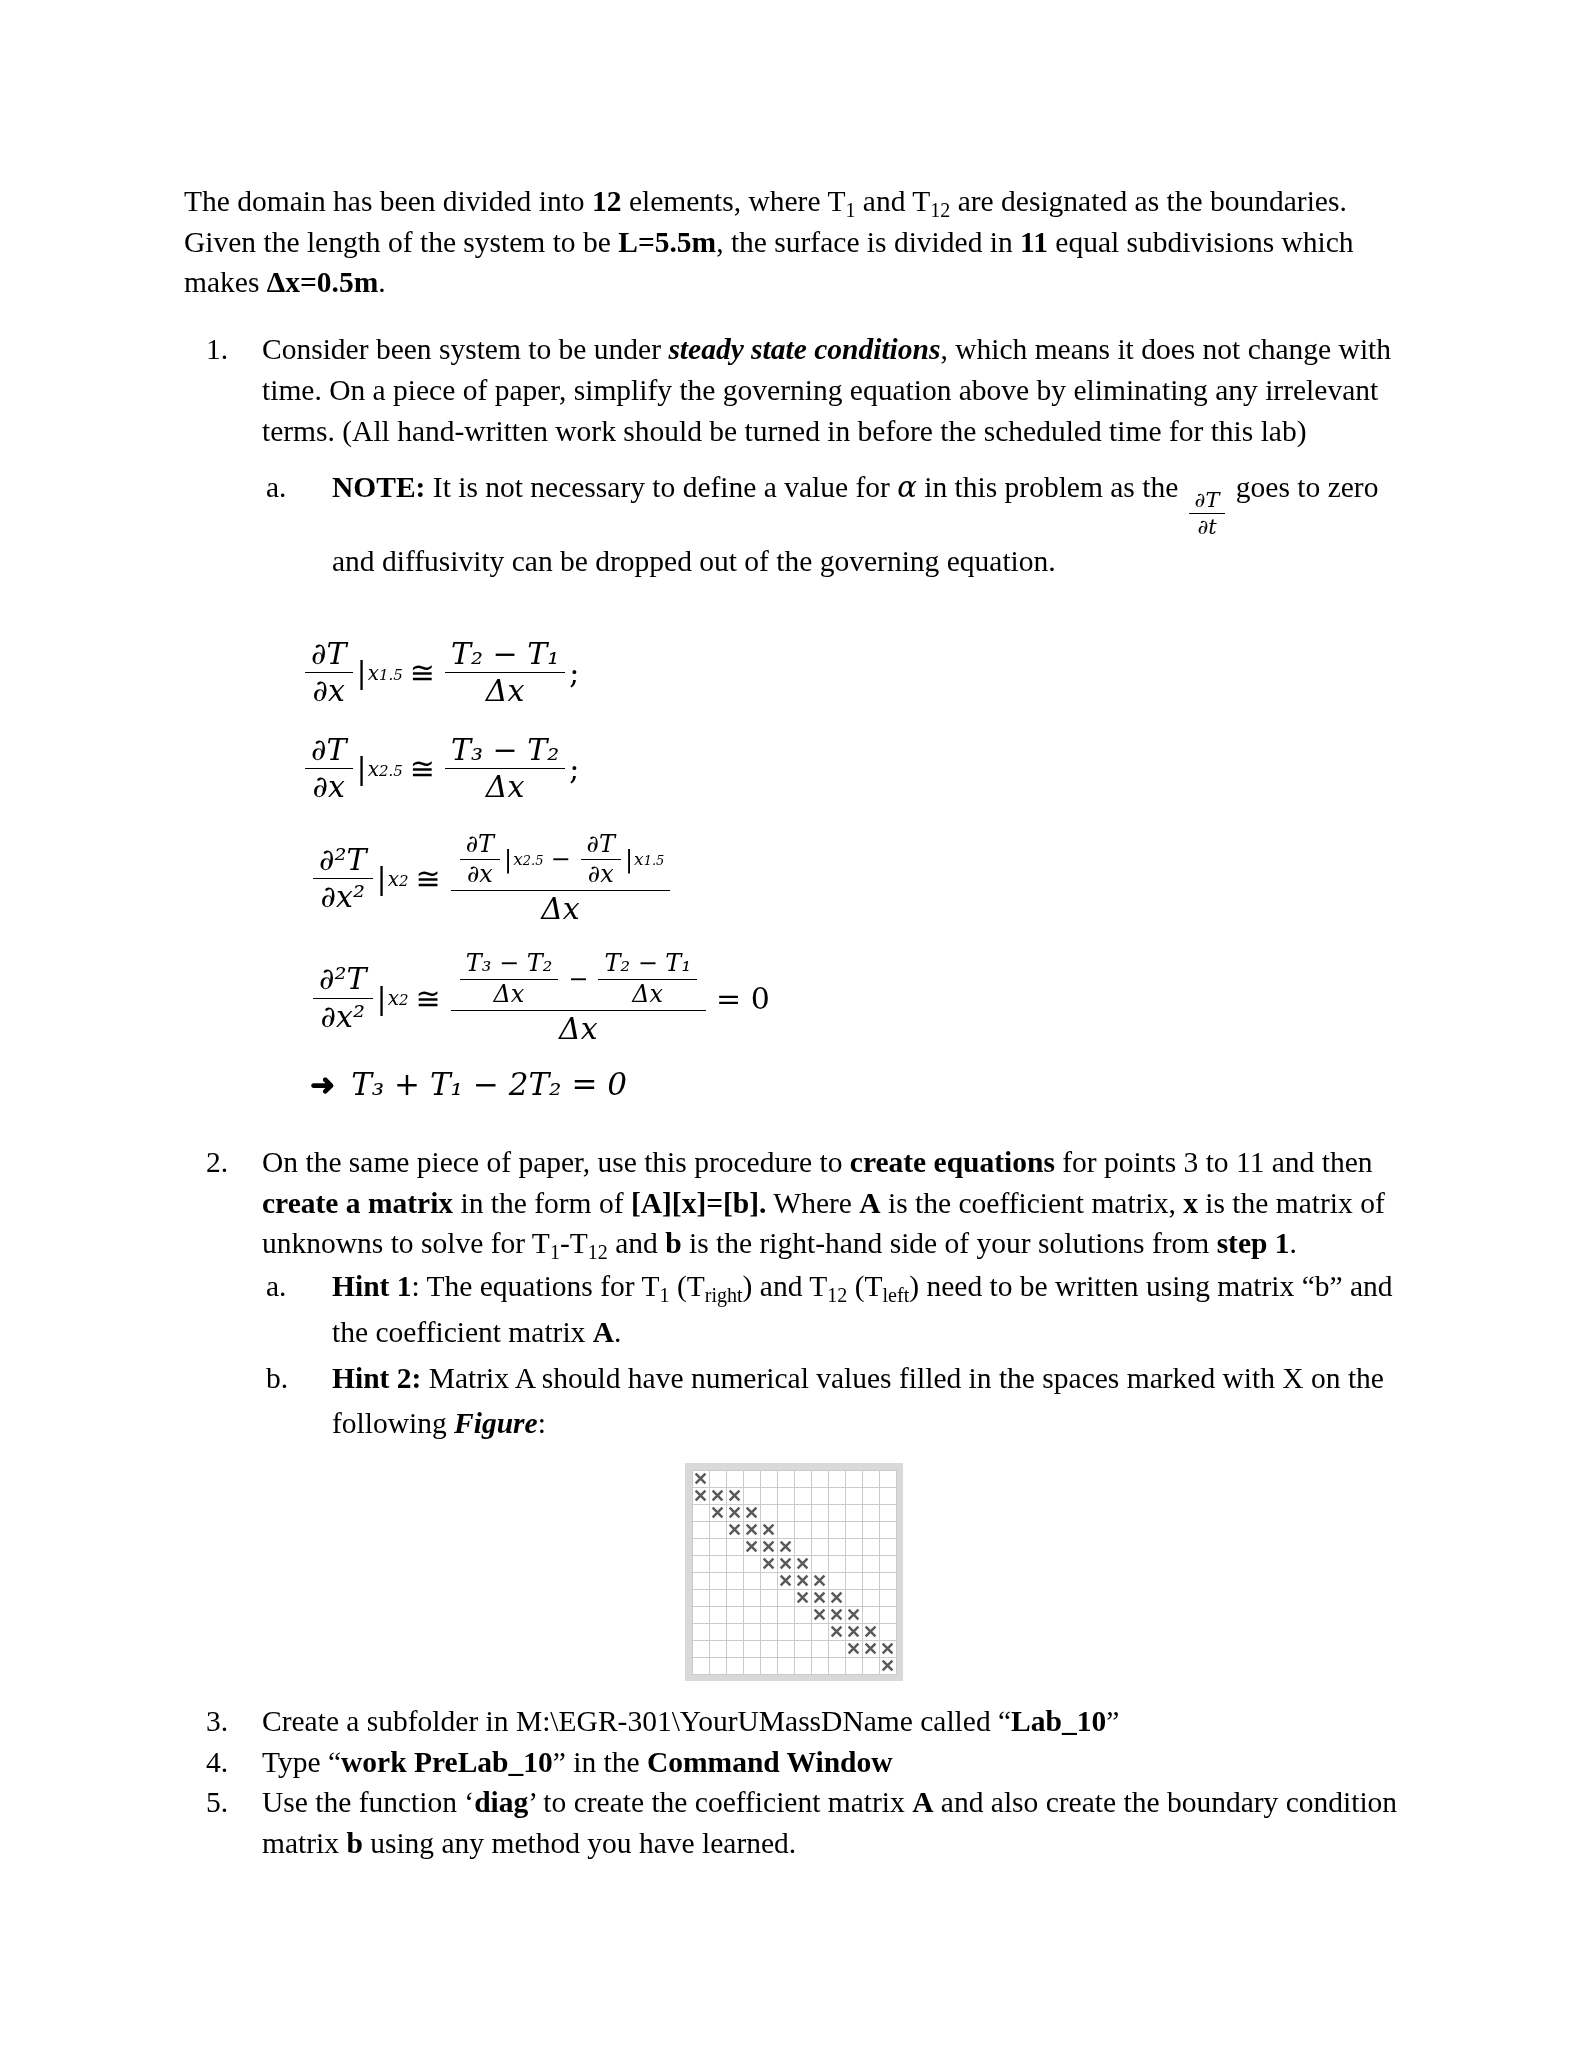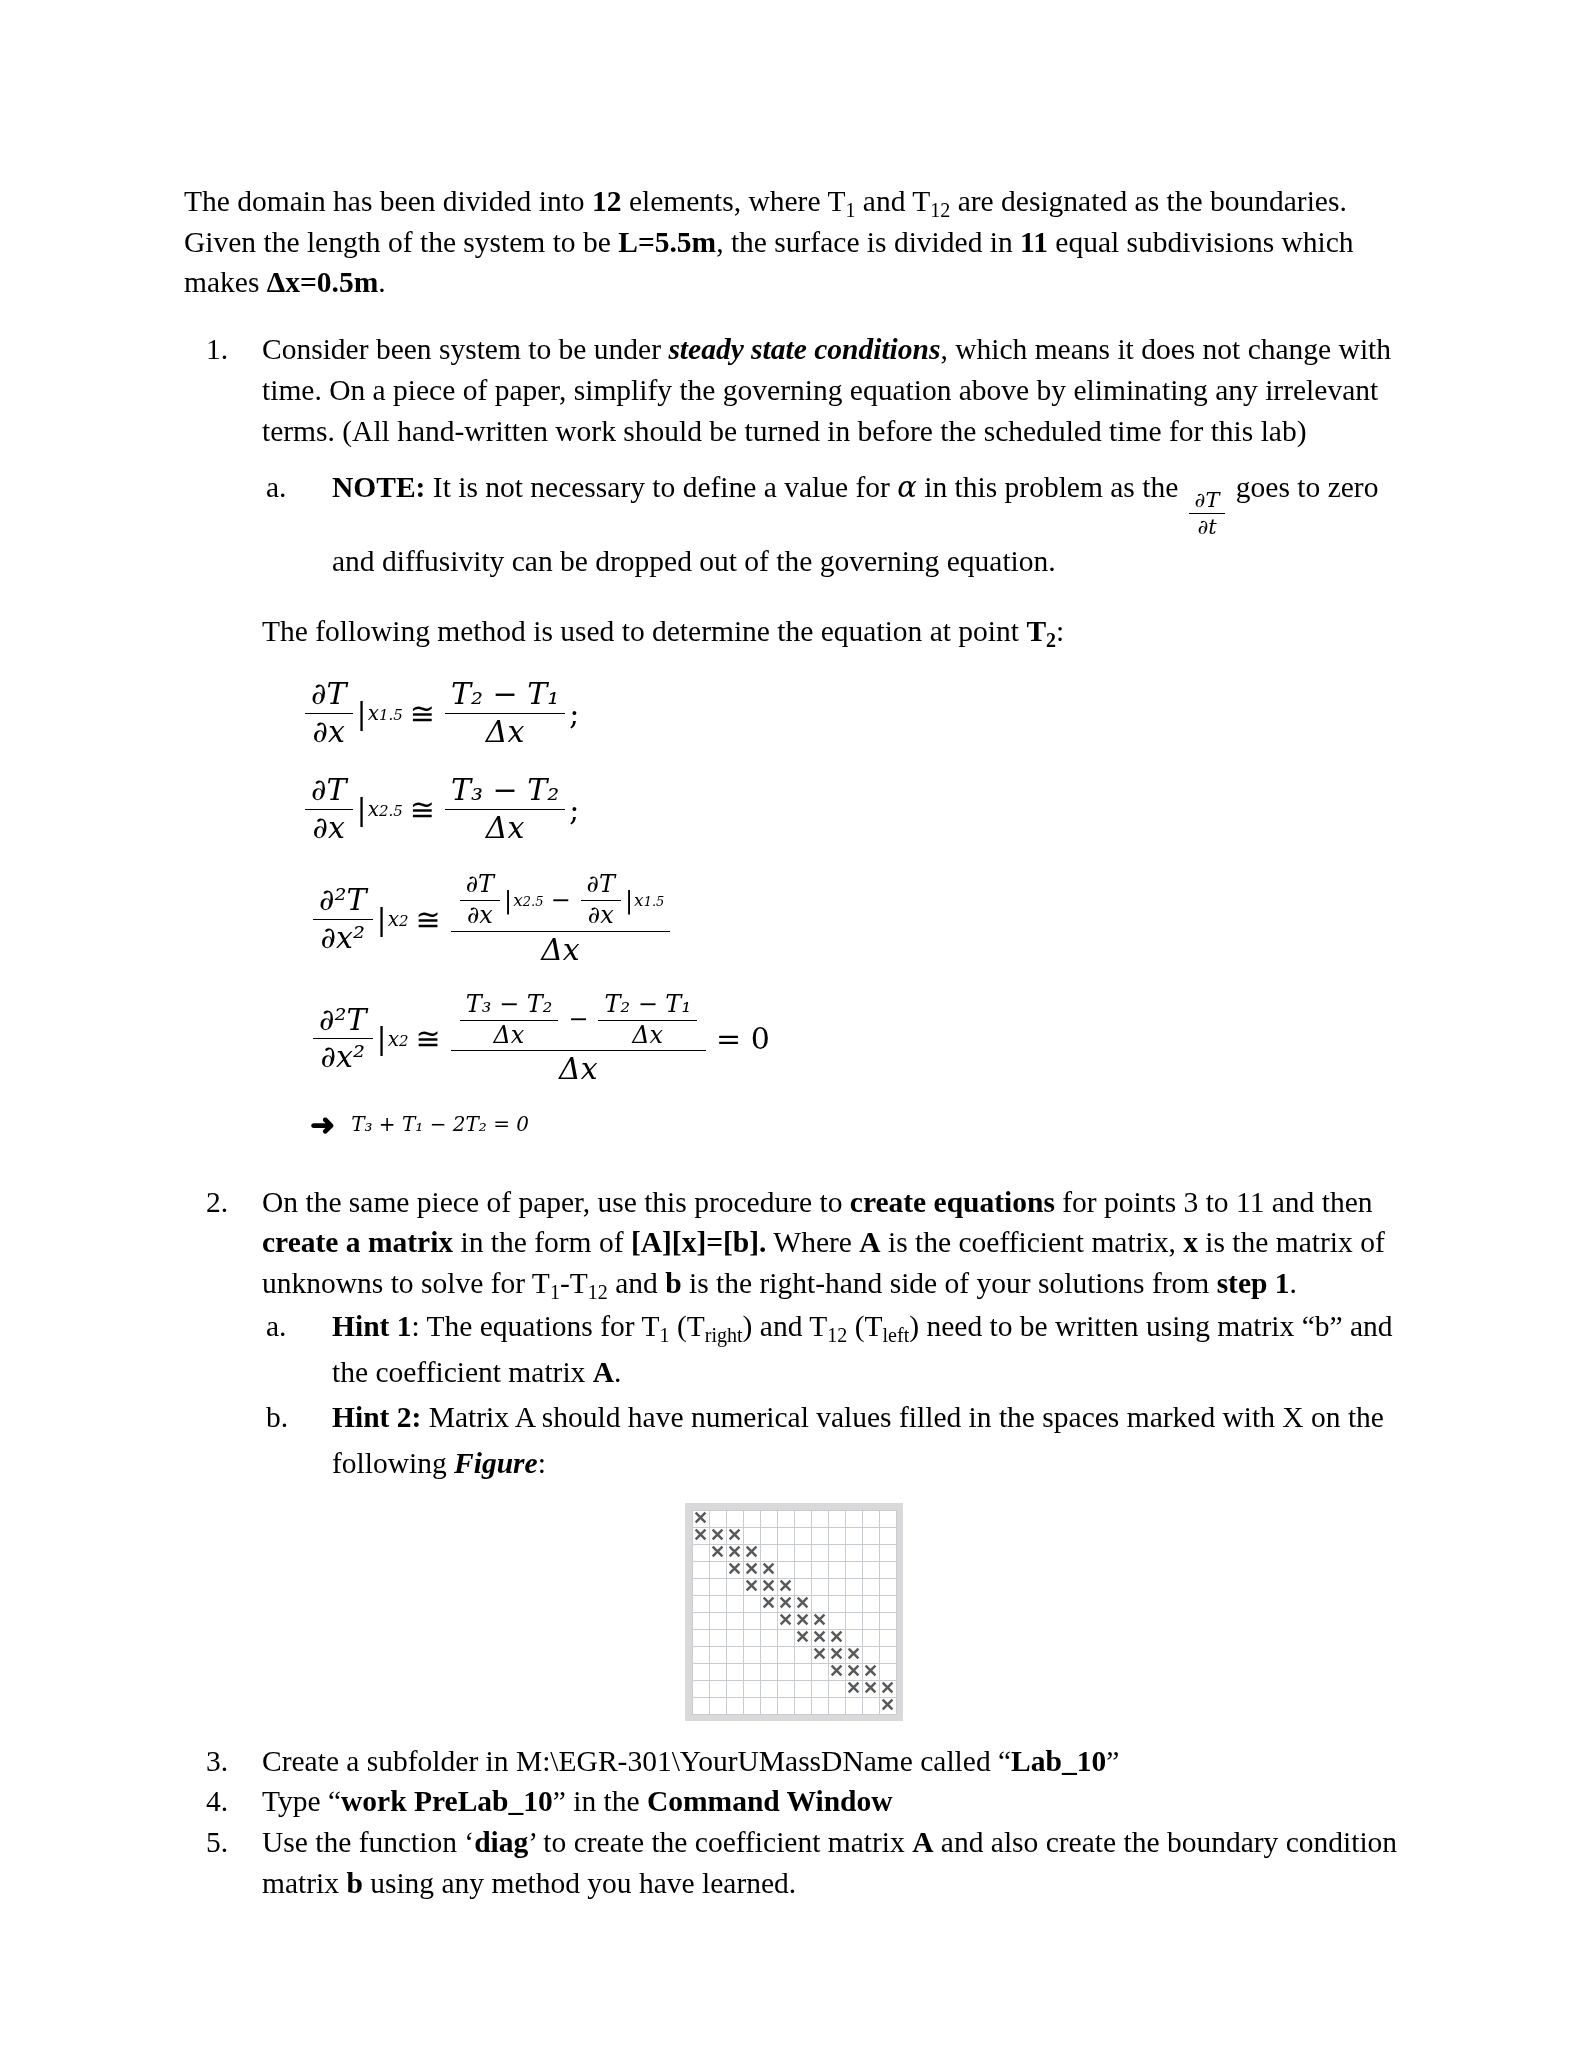--- a/index.html
+++ b/index.html
@@ -221,21 +221,20 @@
                 <span class="num">∂T</span>
                 <span class="den">∂t</span>
               </span><span> goes to zero and diffusivity can be dropped out of the governing equation.</span>
         </li>
       </ul>
     </li>
   </ul>
 
   <div class="gap-md"></div>
 
-  <p class="para" style="margin-left:78px"><span>The following method is used to determine the equation at point </span><b>T</b><b><sub>2</sub></b><span>:</span></p>
 
   <div class="gap-md"></div>
 
   <div class="mathblock">
 
     <div class="eqrow e1" style="margin-bottom:24px">
       <span class="frac">
             <span class="num">∂T</span>
             <span class="den">∂x</span>
           </span>
@@ -312,21 +311,21 @@
                 <span class="den">Δx</span>
               </span>
         </span>
         <span class="den">Δx</span>
       </span>
       <span class="op" style="font-style:normal">= 0</span>
     </div>
 
     <div class="arrow-row">
       <span class="arrow-glyph">➜</span>
-      <span class="math" style="font-size:20px">T₃ + T₁ − 2T₂ = 0</span>
+      <span class="math" style="font-size:31px">T₃ + T₁ − 2T₂ = 0</span>
     </div>
   </div>
 
   <div class="gap-lg"></div>
 
   <ul class="olist">
     <li>
       <span class="marker">2.</span>
       <span>On the same piece of paper, use this procedure to </span><b>create equations</b><span> for points 3 to 11 and then </span><b>create a matrix</b><span> in the form of </span><b>[A][x]=[b].</b><span>  Where </span><b>A</b><span> is the coefficient matrix, </span><b>x</b><span> is the matrix of unknowns to solve for T</span><sub>1</sub><span>-T</span><sub>12</sub><span> and </span><b>b</b><span> is the right-hand side of your solutions from </span><b>step 1</b><span>.</span>
 

